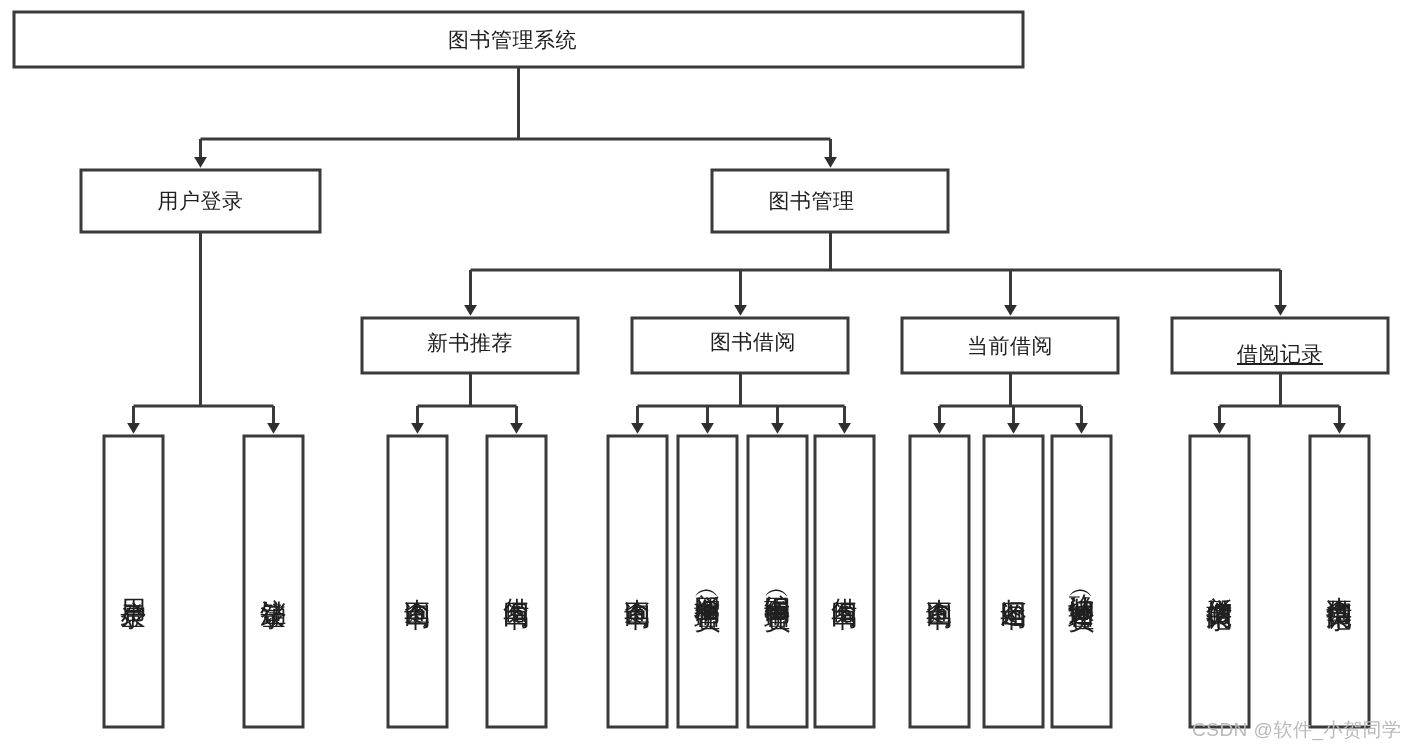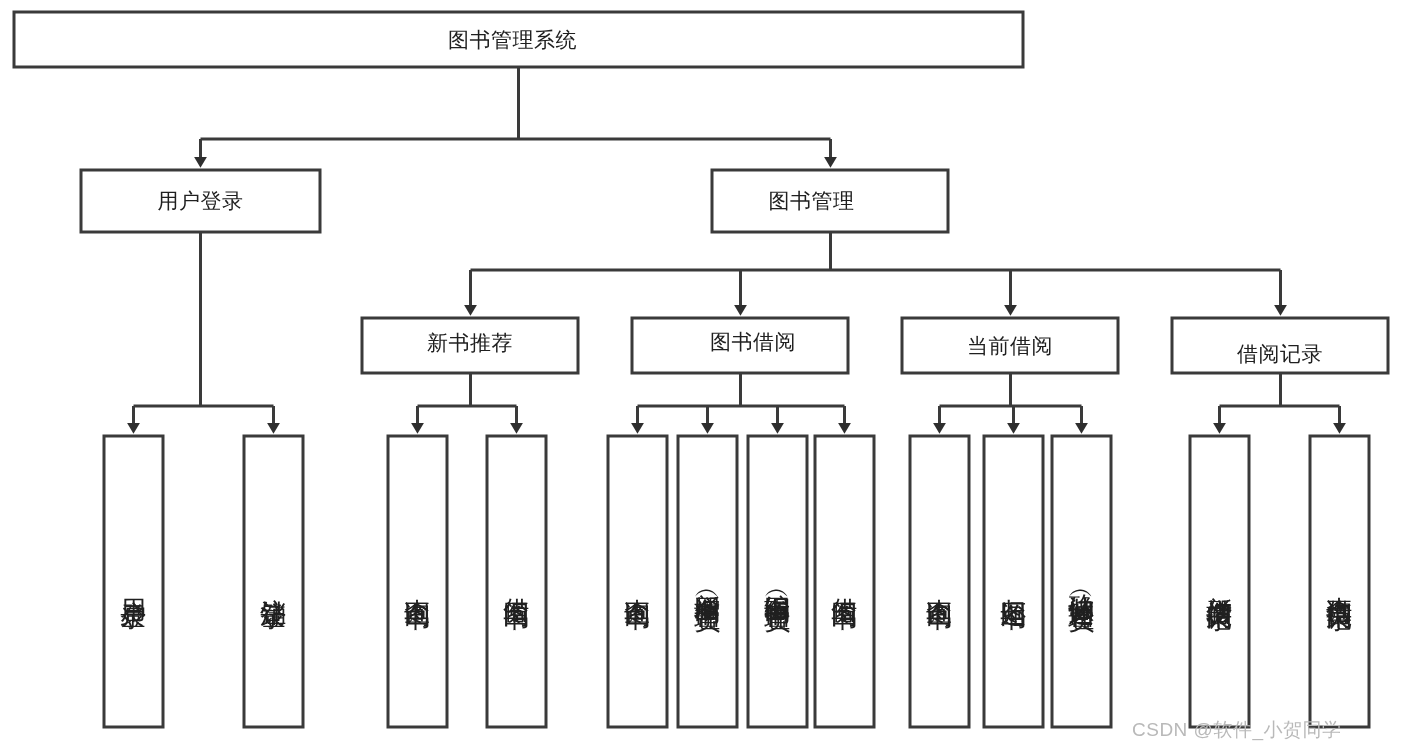--- a/index.html
+++ b/index.html
@@ -174,31 +174,31 @@
   </svg>
 
   <div class="label-h" style="left:8px; top:12px; width:1009px; height:55px;border-radius:20px;">图书管理系统</div>
 
   <div class="label-h" style="left:81px; top:170px; width:239px; height:62px;">用户登录</div>
   <div class="label-h" style="left:712px; top:170px; width:199px; height:62px;">图书管理</div>
 
   <div class="label-h" style="left:362px; top:318px; width:216px; height:49px;">新书推荐</div>
   <div class="label-h" style="left:645px; top:318px; width:216px; height:48px;">图书借阅</div>
   <div class="label-h" style="left:902px; top:318px; width:216px; height:55px;">当前借阅</div>
-  <div class="label-h" style="left:1172px; top:318px; width:216px; height:71px;">借阅记录</div>
+  <div class="label-h" style="left:1172px; top:318px; width:216px; height:71px;text-decoration:underline;">借阅记录</div>
 
   <div class="label-v" style="left:104px; top:436px; width:59px; height:291px;">用户登录</div>
   <div class="label-v" style="left:244px; top:436px; width:59px; height:291px;">注销登录</div>
   <div class="label-v" style="left:388px; top:436px; width:59px; height:291px;">查询图书</div>
   <div class="label-v" style="left:487px; top:436px; width:59px; height:291px;">借阅图书</div>
   <div class="label-v" style="left:608px; top:436px; width:59px; height:291px;">查询图书</div>
   <div class="label-v" style="left:678px; top:436px; width:59px; height:291px;">新增图书（管理员）</div>
   <div class="label-v" style="left:748px; top:436px; width:59px; height:291px;">编辑图书（管理员）</div>
   <div class="label-v" style="left:815px; top:436px; width:59px; height:291px;">借阅图书</div>
   <div class="label-v" style="left:910px; top:436px; width:59px; height:291px;">查询图书</div>
   <div class="label-v" style="left:984px; top:436px; width:59px; height:291px;">归还图书</div>
   <div class="label-v" style="left:1052px; top:436px; width:59px; height:291px;">确认归还（管理员）</div>
   <div class="label-v" style="left:1190px; top:436px; width:59px; height:291px;">新增借阅记录</div>
   <div class="label-v" style="left:1310px; top:436px; width:59px; height:291px;">查询借阅记录</div>
 
-  <div class="watermark" style="left:1132px; top:717px;">CSDN @软件_小贺同学</div>
+  <div class="watermark" style="left:1192px; top:717px;">CSDN @软件_小贺同学</div>
 
 </div>
 
 </body></html>

